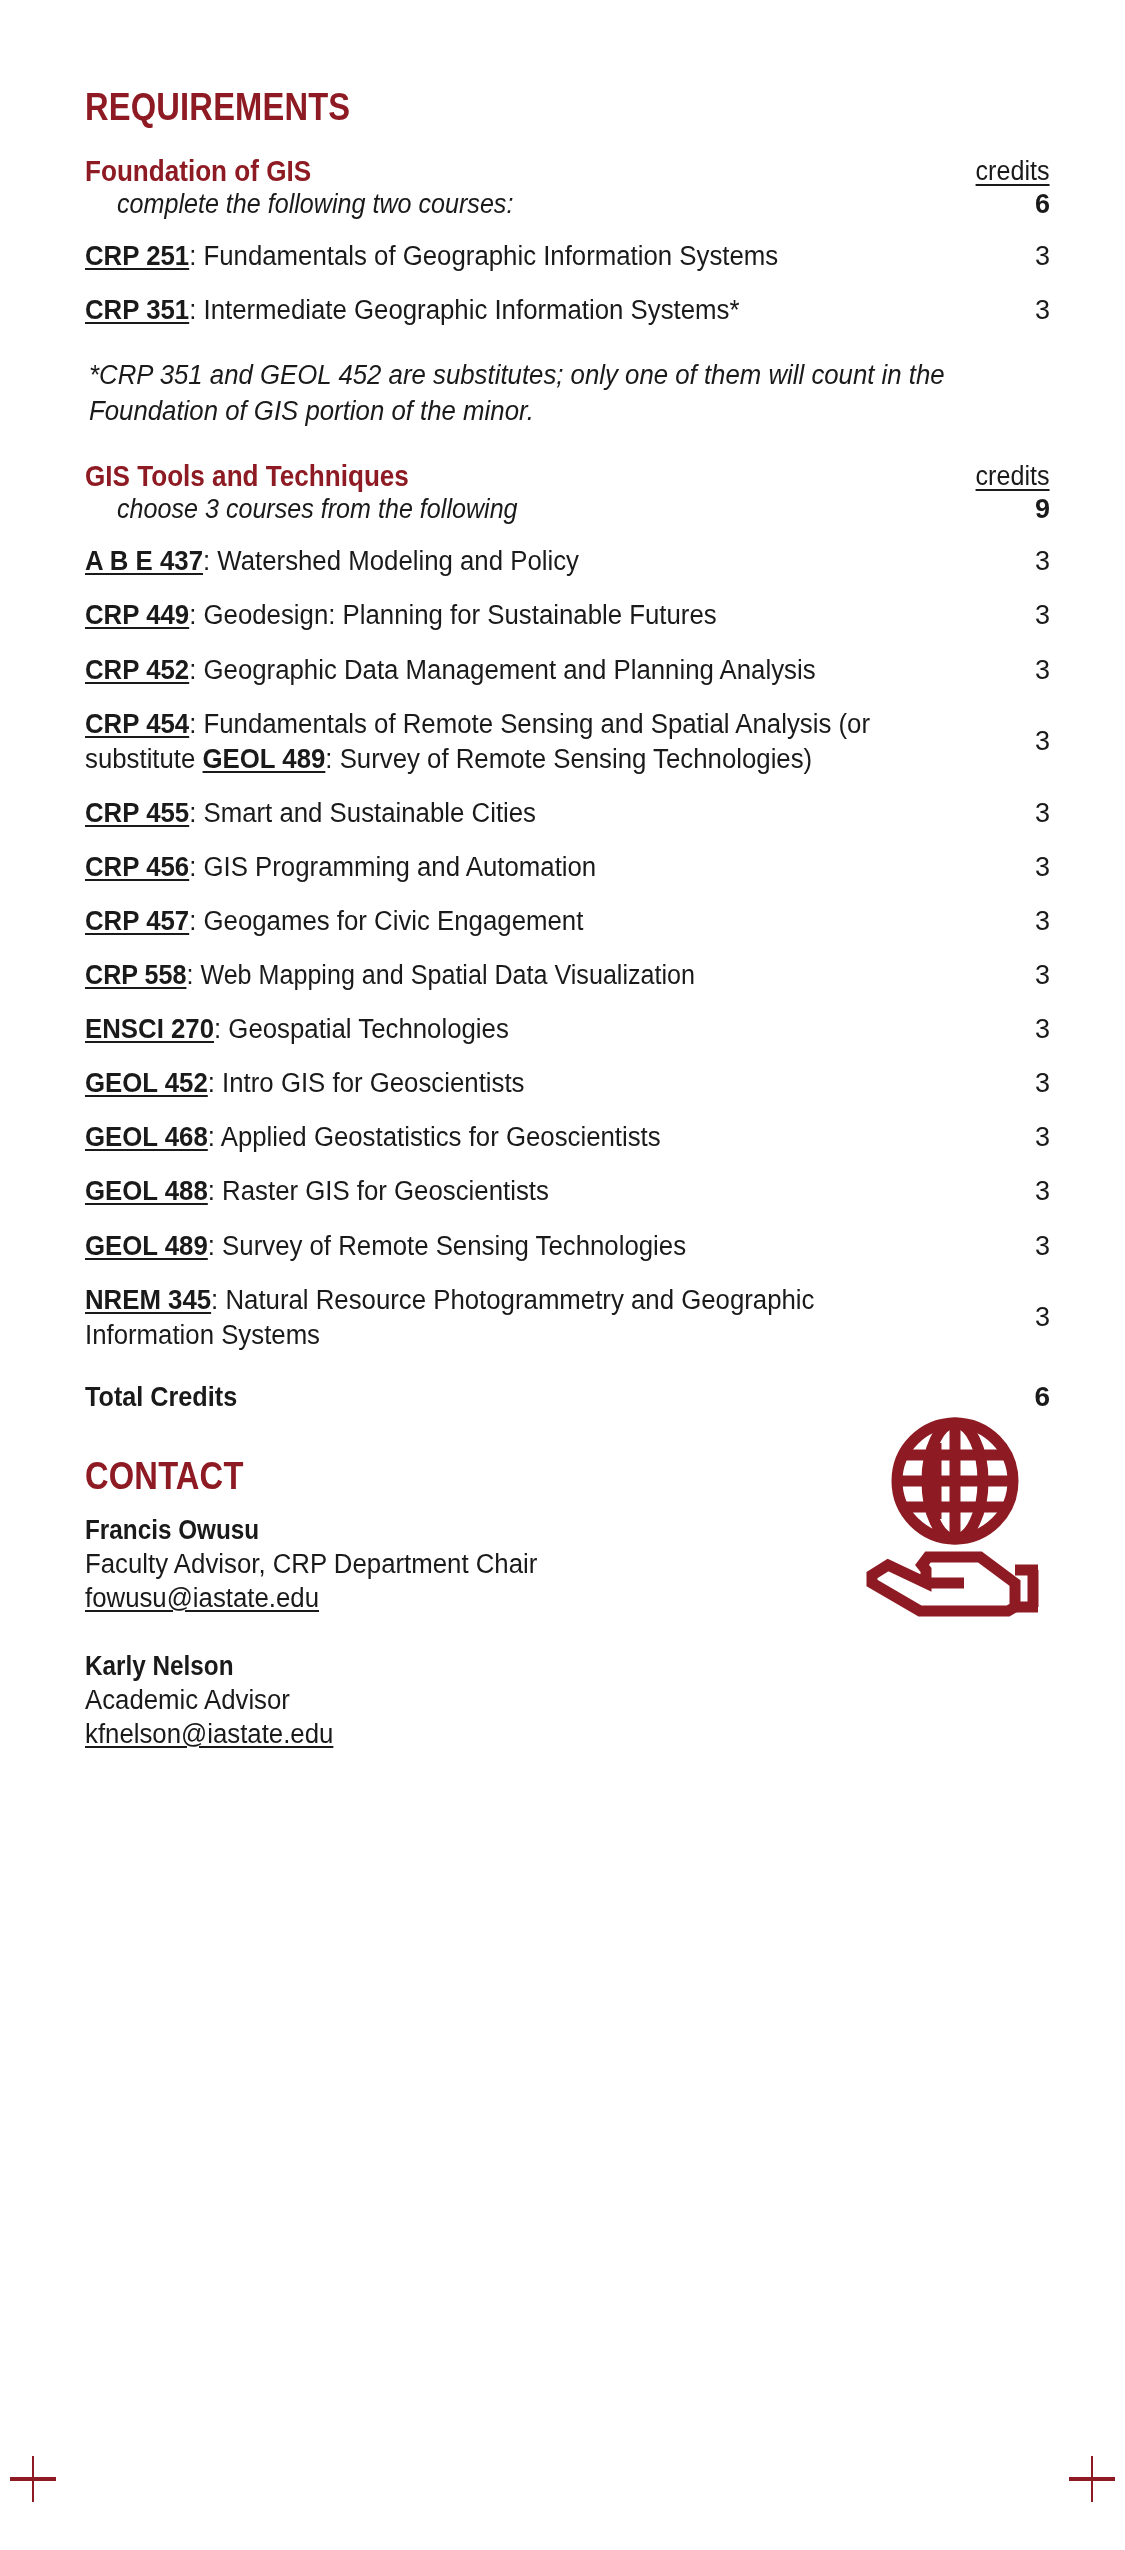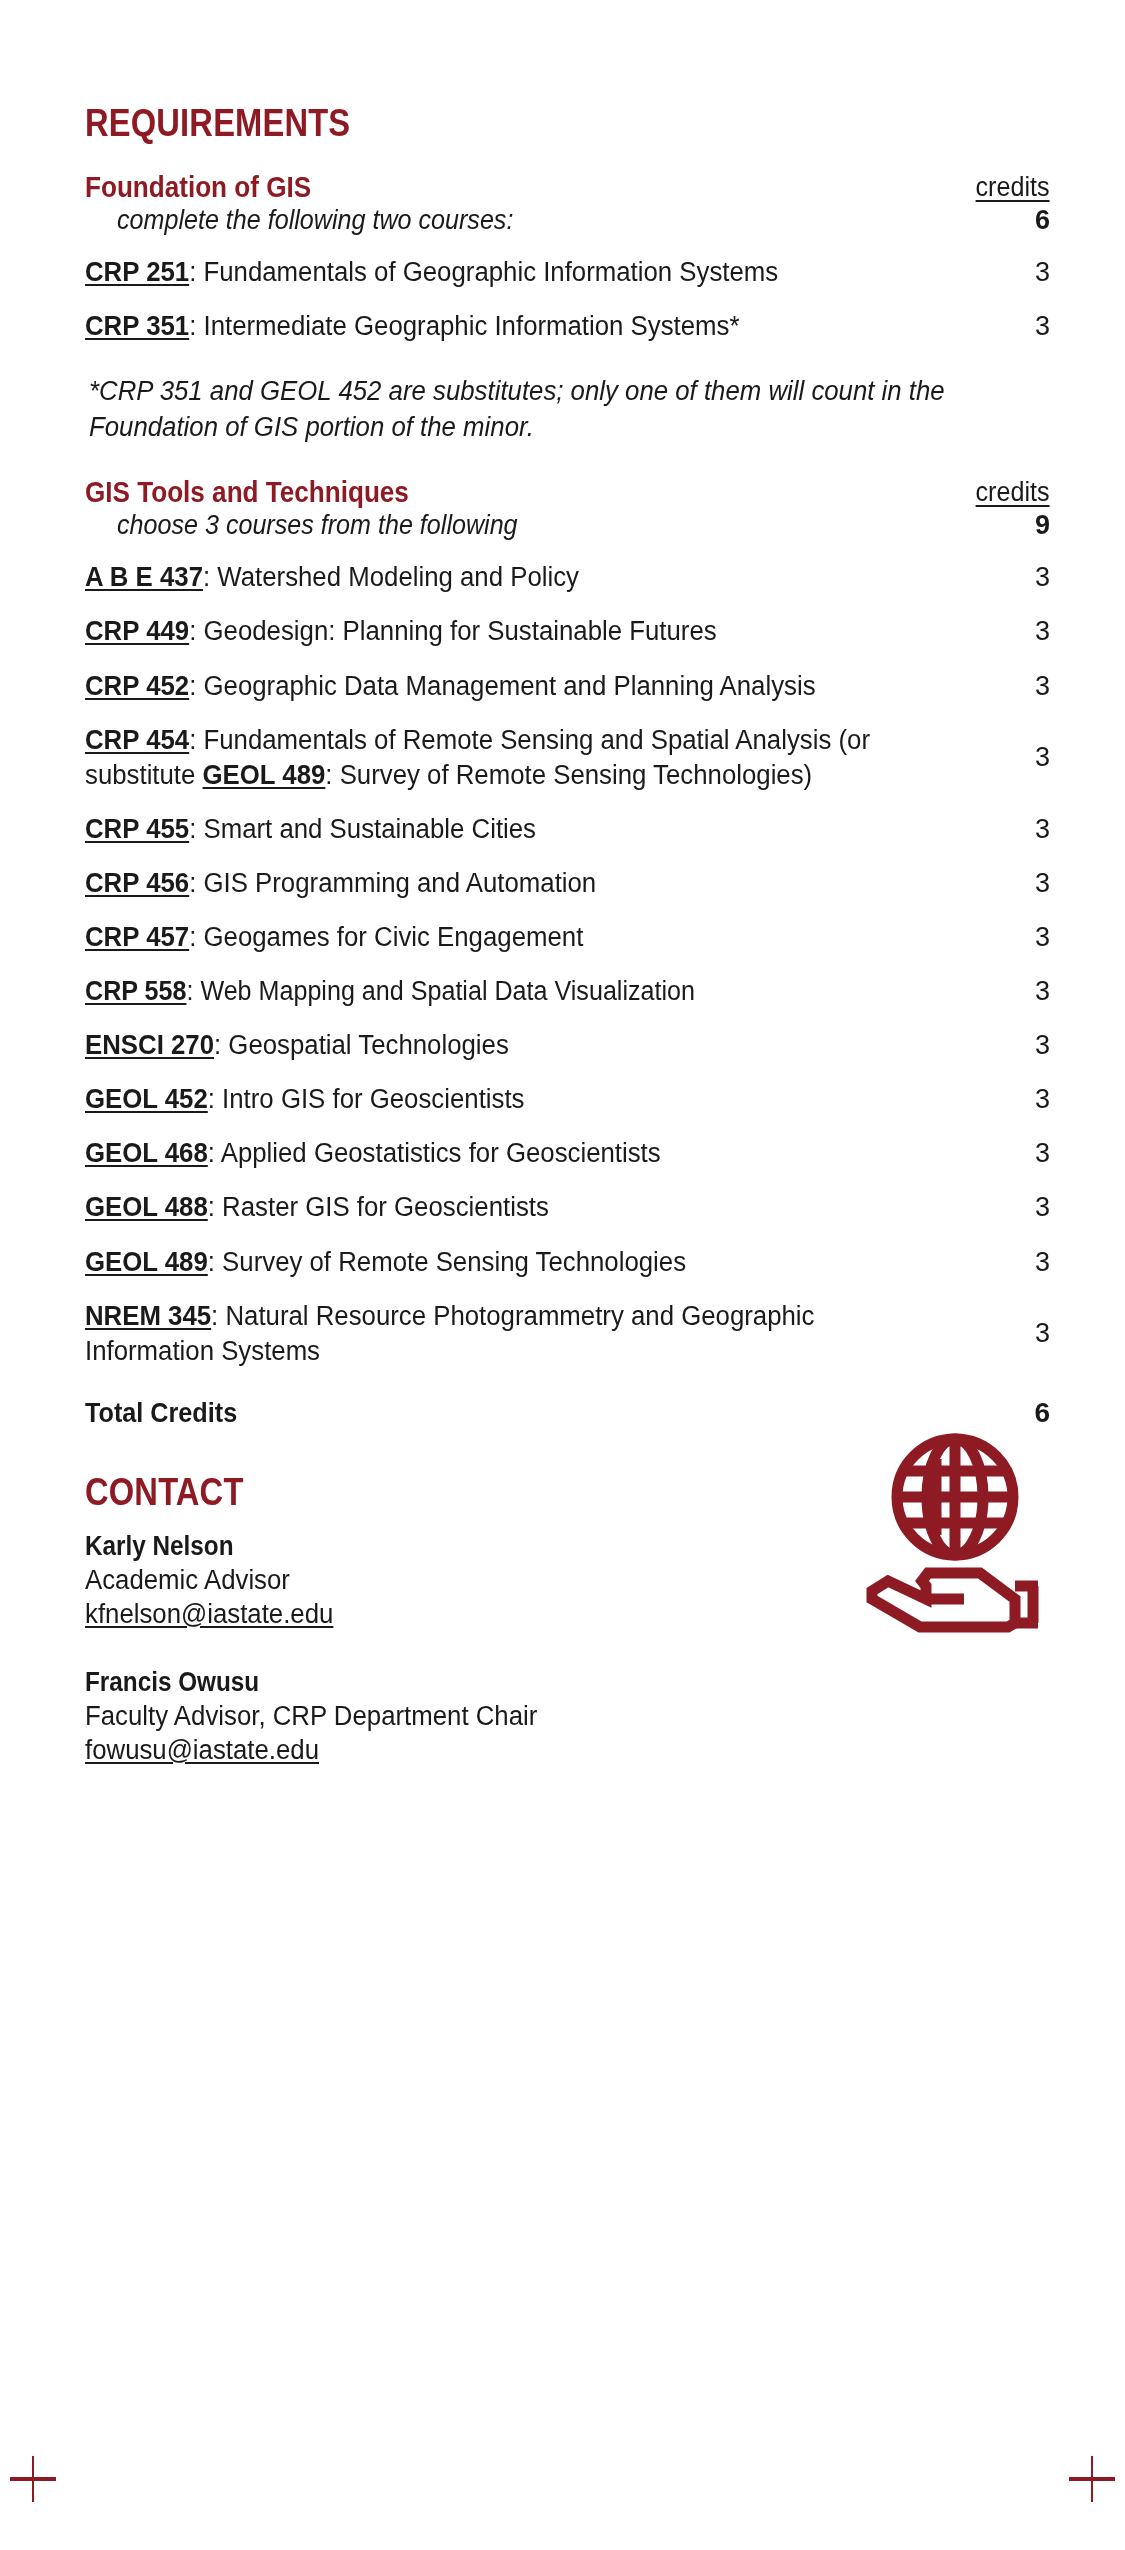--- a/index.html
+++ b/index.html
@@ -21,21 +21,21 @@
     position: absolute;
     left: 0; top: 0;
     width: 1125px;
     height: 2550px;
     padding: 0;
   }
 
   .content {
     position: absolute;
     left: 85px;
-    top: 16px;
+    top: 0;
     width: 965px;   
   }
 
   
   .section-title {
     color: #8E1B23;
     font-weight: bold;
     font-size: 38px;
     letter-spacing: 0.2px;
     transform: scaleX(0.86);
@@ -345,29 +345,29 @@
     <div class="total-row">
       <div class="total-label">Total Credits</div>
       <div class="total-value">6</div>
     </div>
 
     <div class="contact-wrap">
       <h1 class="section-title">CONTACT</h1>
 
       <div class="contact-body" style="margin-top:16px">
         <div class="person">
+          <div class="person-name">Francis Owusu</div>
+          <div class="person-role">Faculty Advisor, CRP Department Chair</div>
+          <a class="person-email" href="#">fowusu@iastate.edu</a>
+        </div>
+
+        <div class="person">
           <div class="person-name">Karly Nelson</div>
           <div class="person-role">Academic Advisor</div>
           <a class="person-email" href="#">kfnelson@iastate.edu</a>
-        </div>
-
-        <div class="person">
-          <div class="person-name">Francis Owusu</div>
-          <div class="person-role">Faculty Advisor, CRP Department Chair</div>
-          <a class="person-email" href="#">fowusu@iastate.edu</a>
         </div>
       </div>
 
       <div class="contact-icon">
         <svg viewBox="0 0 190 230" width="190" height="230" aria-hidden="true">
           <g fill="none" stroke="#8E1B23" stroke-width="11">
 
             <circle cx="95" cy="66" r="58"></circle>
 
             <ellipse cx="95" cy="66" rx="28" ry="58"></ellipse>

